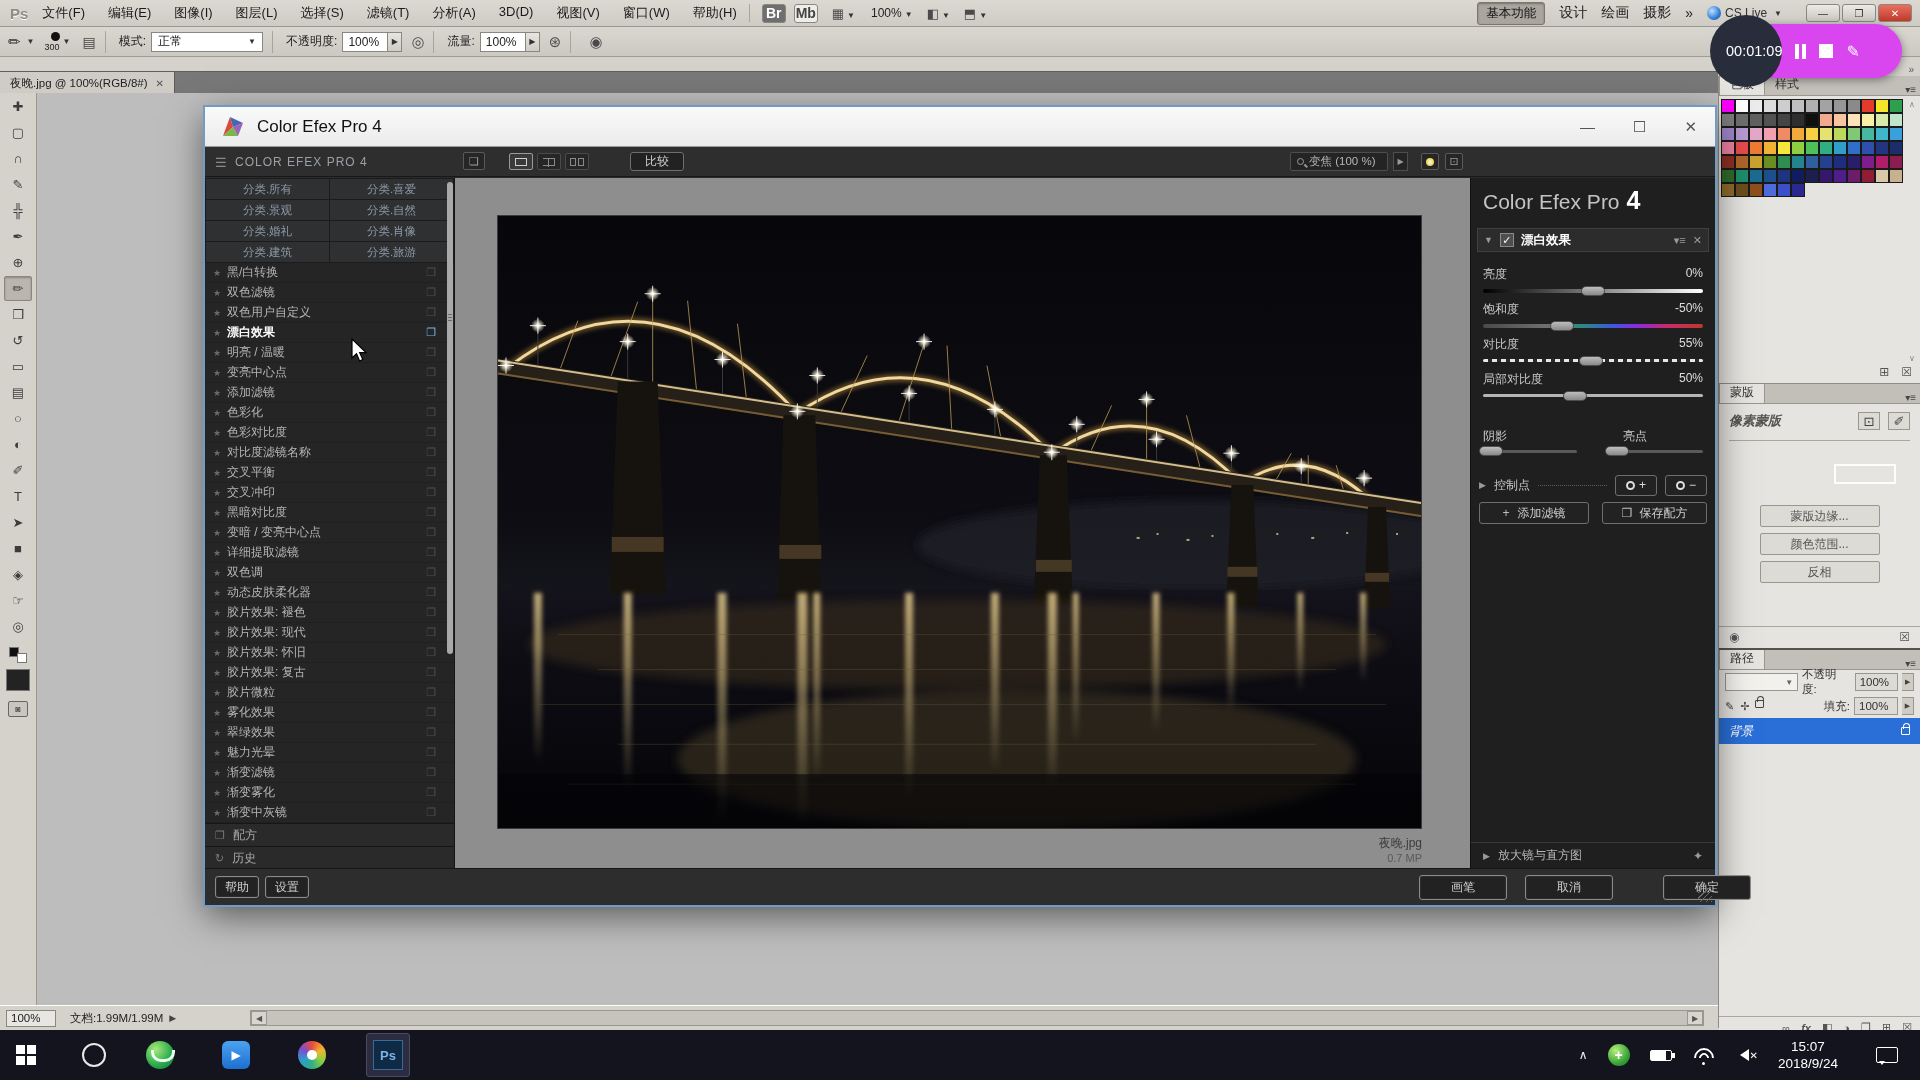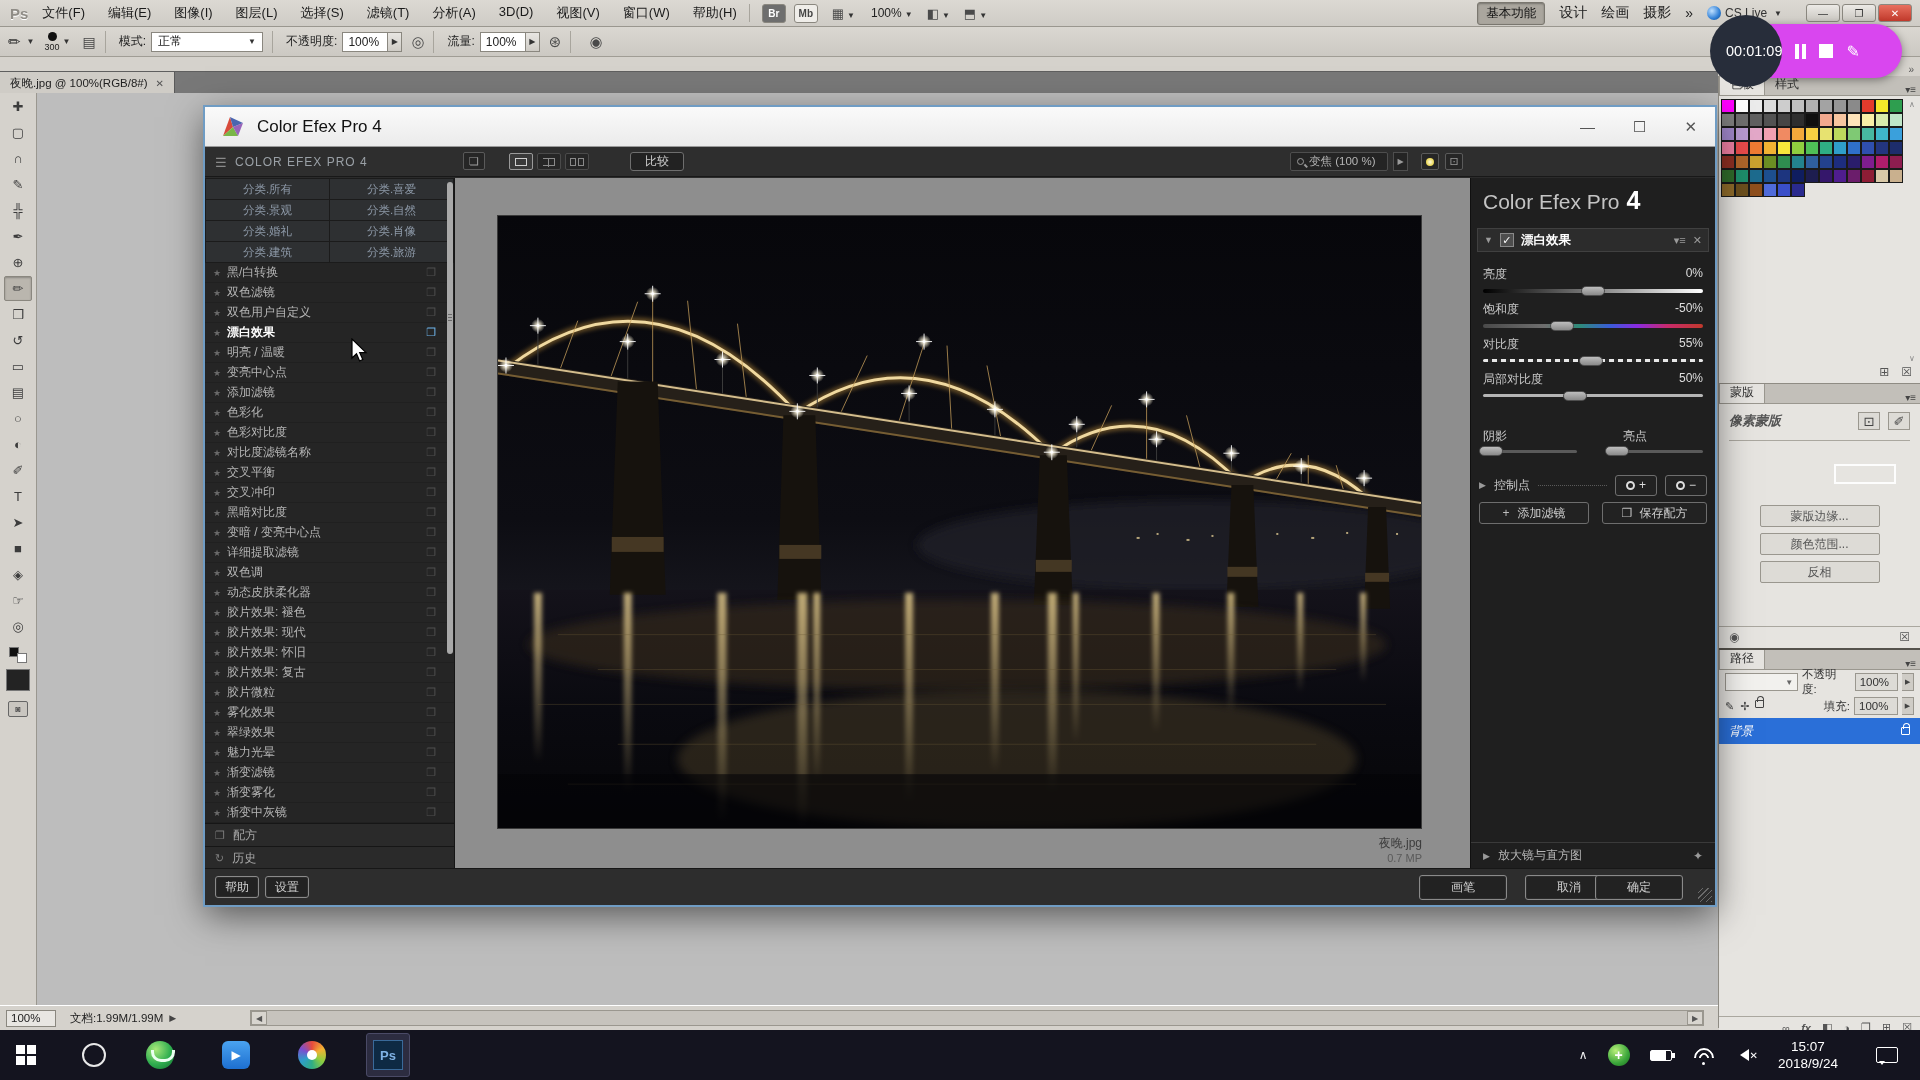--- a/index.html
+++ b/index.html
@@ -9,21 +9,21 @@
 
   
   #menubar { position:absolute; left:0; top:0; width:1920px; height:27px;
     background:linear-gradient(#dcd9d3,#cfccc6); border-bottom:1px solid #9a978f;
     display:flex; align-items:center; font-size:13px; color:#1a1a1a; }
   #ps-logo { font-weight:bold; font-size:15px; color:#8f8c86; text-shadow:0 1px 0 #fff; margin:0 14px 0 10px; }
   #menu-items { display:flex; gap:23px; }
   .menu-item { cursor:default; }
   .mb-sep { width:1px; height:18px; background:#a8a59d; margin:0 12px; }
   .sq-btn { width:24px; height:19px; border:1px solid #8a877f; border-radius:3px;
-    font-size:10px; font-weight:bold; display:flex; align-items:center; justify-content:center; }
+    font-size:14px; font-weight:bold; display:flex; align-items:center; justify-content:center; }
   #br-btn { background:#6e6e6e; color:#fff; }
   #mb-btn { background:#efede9; color:#444; margin-left:8px; }
   .mini-icon { color:#4a4a4a; font-size:13px; margin-left:14px; }
   .dd-arrow { font-size:8px; color:#333; margin-left:3px; }
   #view-pct { margin-left:16px; font-size:12px; color:#222; }
   #workspaces { margin-left:auto; display:flex; align-items:center; gap:14px; margin-right:8px; }
   #ws-active { background:#aaa69e; border:1px solid #7a776f; border-radius:3px; padding:2px 8px; font-size:12.5px; color:#111; box-shadow:inset 0 1px 2px rgba(0,0,0,.3); }
   .ws-item { font-size:14px; color:#222; }
   #cslive { display:flex; align-items:center; gap:4px; font-size:12px; color:#333; }
   #cslive-icon { width:14px; height:14px; border-radius:50%; background:radial-gradient(circle at 35% 35%,#bfe0ff,#2f7fd6 60%,#14477f); }
@@ -33,21 +33,21 @@
     display:flex; align-items:center; justify-content:center; }
   #win-close { background:linear-gradient(#e8705f,#c0392b); color:#fff; font-weight:bold; }
 
   
   #optionsbar { position:absolute; left:0; top:27px; width:1920px; height:30px;
     background:linear-gradient(#dad7d1,#ccc9c3); border-bottom:1px solid #a09d95;
     display:flex; align-items:center; font-size:12px; color:#222; }
   .ob-sep { width:1px; height:22px; background:#a8a59d; margin:0 9px; }
   #tool-preset { display:flex; align-items:center; gap:3px; margin-left:8px; }
   #brush-glyph { font-size:15px; color:#333; }
-  #brush-size-widget { display:flex; flex-direction:column; align-items:center; line-height:9px; margin-left:10px; }
+  #brush-size-widget { display:flex; flex-direction:column; align-items:flex-end; line-height:9px; margin-left:10px; }
   #brush-dot { width:9px; height:9px; border-radius:50%; background:#111; }
   #brush-size-num { font-size:9px; color:#222; margin-top:2px; }
   #brush-panel-toggle { font-size:14px; color:#444; margin-left:12px; }
   .ob-label { margin:0 5px 0 4px; }
   .ob-select { width:112px; height:20px; background:#fff; border:1px solid #8a877f;
     display:flex; align-items:center; justify-content:space-between; padding:0 6px; }
   .ob-field { width:46px; height:20px; background:#fff; border:1px solid #8a877f;
     display:flex; align-items:center; padding:0 5px; }
   .spin-btn { width:14px; height:20px; border:1px solid #8a877f; border-left:none; background:linear-gradient(#e8e6e2,#cfccc6);
     display:flex; align-items:center; justify-content:center; font-size:8px; color:#333; }
@@ -272,21 +272,21 @@
     display:flex; align-items:center; gap:8px; padding:0 12px; color:#b5b5b5; font-size:12px; }
   #loupe-pin { margin-left:auto; color:#9a9a9a; font-size:12px; }
 
   
   #dlg-footer { position:absolute; left:0; bottom:0; width:100%; height:37px; background:#2d2d2d; border-top:1px solid #171717; }
   #help-btn { position:absolute; left:10px; top:7px; width:44px; height:22px; }
   #settings-btn { position:absolute; left:60px; top:7px; width:44px; height:22px; }
   .foot-btn { border:1px solid #8a8a8a; box-shadow:0 0 0 1px #2d2d2d inset; }
   #brush-btn { position:absolute; left:1214px; top:6px; width:88px; height:25px; }
   #cancel-btn { position:absolute; left:1320px; top:6px; width:88px; height:25px; }
-  #ok-btn { position:absolute; left:1390px; top:6px; width:88px; height:25px; }
+  #ok-btn { position:absolute; left:1458px; top:6px; width:88px; height:25px; }
   #resize-grip { position:absolute; right:3px; bottom:3px; width:14px; height:14px;
     background:repeating-linear-gradient(135deg,transparent 0 3px,#6a6a6a 3px 4px); }
 
   
   #cursor { position:absolute; left:351px; top:338px; z-index:300; }
 </style>
 </head>
 <body>
 
 <div id="app">

